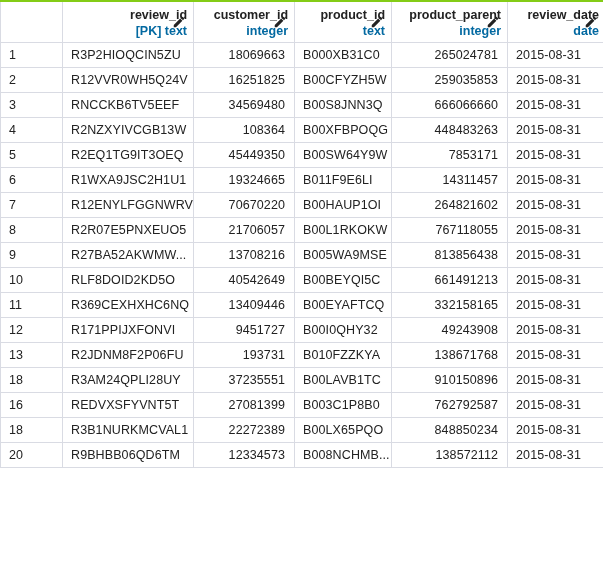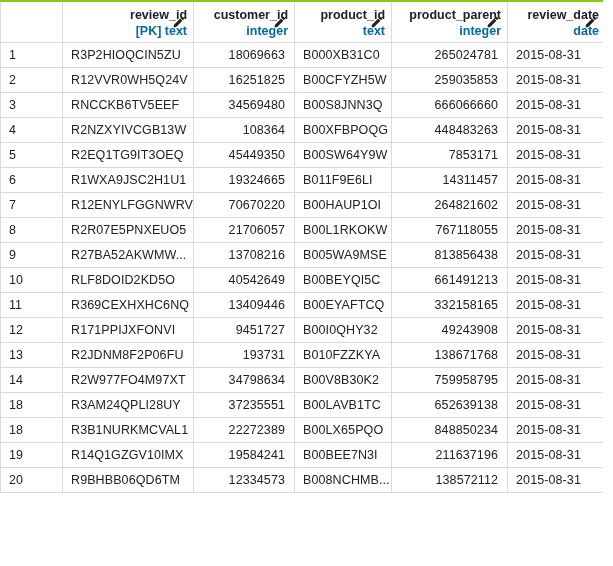--- a/index.html
+++ b/index.html
@@ -181,52 +181,44 @@
   </tr>
       <tr>
     <td class="rn">13</td>
     <td class="txt ellipsis">R2JDNM8F2P06FU</td>
     <td class="num">193731</td>
     <td class="txt ellipsis">B010FZZKYA</td>
     <td class="num">138671768</td>
     <td class="txt">2015-08-31</td>
   </tr>
       <tr>
-    <td class="rn">14</td>
-    <td class="txt ellipsis">R2W977FO4M97XT</td>
-    <td class="num">34798634</td>
-    <td class="txt ellipsis">B00V8B30K2</td>
-    <td class="num">759958795</td>
-    <td class="txt">2015-08-31</td>
-  </tr>
-      <tr>
     <td class="rn">18</td>
     <td class="txt ellipsis">R3AM24QPLI28UY</td>
     <td class="num">37235551</td>
     <td class="txt ellipsis">B00LAVB1TC</td>
-    <td class="num">652639138</td>
+    <td class="num">910150896</td>
+    <td class="txt">2015-08-31</td>
+  </tr>
+      <tr>
+    <td class="rn">16</td>
+    <td class="txt ellipsis">REDVXSFYVNT5T</td>
+    <td class="num">27081399</td>
+    <td class="txt ellipsis">B003C1P8B0</td>
+    <td class="num">762792587</td>
     <td class="txt">2015-08-31</td>
   </tr>
       <tr>
     <td class="rn">18</td>
     <td class="txt ellipsis">R3B1NURKMCVAL1</td>
     <td class="num">22272389</td>
     <td class="txt ellipsis">B00LX65PQO</td>
     <td class="num">848850234</td>
     <td class="txt">2015-08-31</td>
   </tr>
       <tr>
-    <td class="rn">19</td>
-    <td class="txt ellipsis">R14Q1GZGV10IMX</td>
-    <td class="num">19584241</td>
-    <td class="txt ellipsis">B00BEE7N3I</td>
-    <td class="num">211637196</td>
-    <td class="txt">2015-08-31</td>
-  </tr>
-      <tr>
     <td class="rn">20</td>
     <td class="txt ellipsis">R9BHBB06QD6TM</td>
     <td class="num">12334573</td>
     <td class="txt ellipsis">B008NCHMB...</td>
     <td class="num">138572112</td>
     <td class="txt">2015-08-31</td>
   </tr>
     </tbody>
 </table>
 <div class="rightpad"></div>

